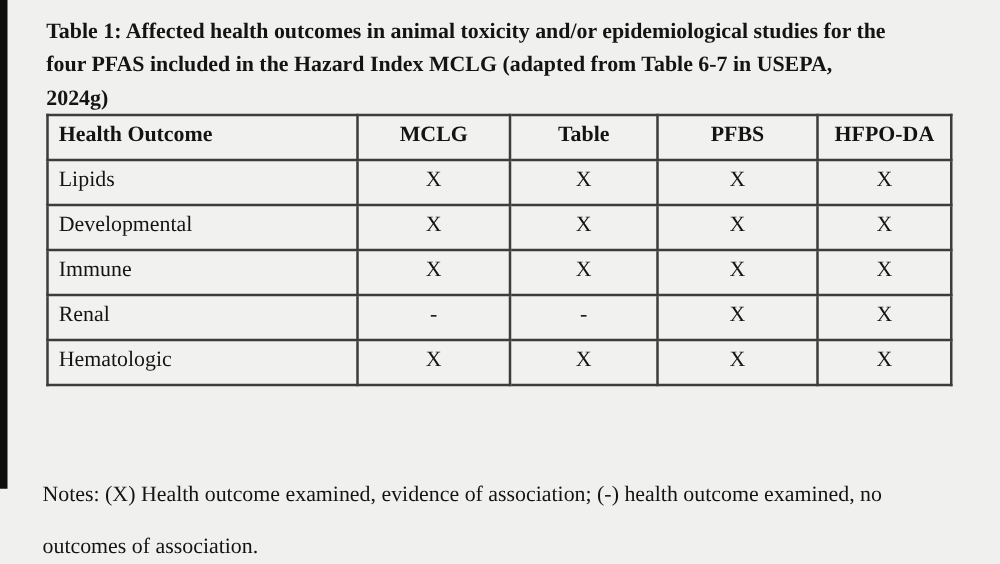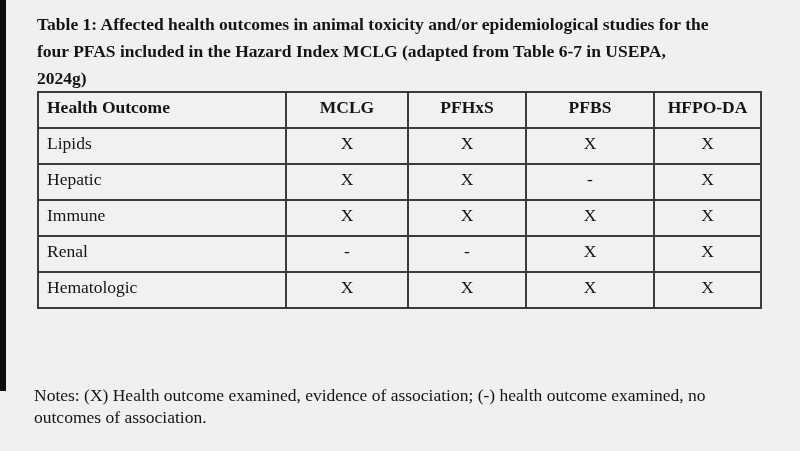--- a/index.html
+++ b/index.html
@@ -53,21 +53,21 @@
   .ho-table th.outcome-hdr { text-align: left; margin-left: 48px; }
   .ho-table td.outcome { font-weight: normal; text-align: left; }
   .ho-table td.val { font-weight: normal; text-align: center; }
   .notes {
     position: absolute;
     left: 34px; top: 384px;
     width: 750px;
     font-size: 17.5px;
     line-height: 22px;
   }
-  .notes .line1 { white-space: nowrap; }
+  .notes .line1 { margin-bottom: 19px; white-space: nowrap; }
 </style>
 </head>
 <body>
 
 <div class="edge-bar"></div>
 
 <div class="caption">
   <div>Table 1: Affected health outcomes in animal toxicity and/or epidemiological studies for the</div>
   <div>four PFAS included in the Hazard Index MCLG (adapted from Table 6-7 in USEPA,</div>
   <div>2024g)</div>
@@ -78,38 +78,38 @@
     <col class="c0">
       <col class="c1">
       <col class="c2">
       <col class="c3">
       <col class="c4">
   </colgroup>
   <thead>
     <tr>
       <th class="outcome-hdr">Health Outcome</th>
       <th>MCLG</th>
-      <th>PFHxS</th>
+      <th>Table</th>
       <th>PFBS</th>
       <th>HFPO-DA</th>
     </tr>
   </thead>
   <tbody>
     <tr>
       <td class="outcome">Lipids</td>
       <td class="val">X</td>
       <td class="val">X</td>
       <td class="val">X</td>
       <td class="val">X</td>
     </tr>
     <tr>
-      <td class="outcome">Hepatic</td>
+      <td class="outcome">Developmental</td>
       <td class="val">X</td>
       <td class="val">X</td>
-      <td class="val">-</td>
+      <td class="val">X</td>
       <td class="val">X</td>
     </tr>
     <tr>
       <td class="outcome">Immune</td>
       <td class="val">X</td>
       <td class="val">X</td>
       <td class="val">X</td>
       <td class="val">X</td>
     </tr>
     <tr>

